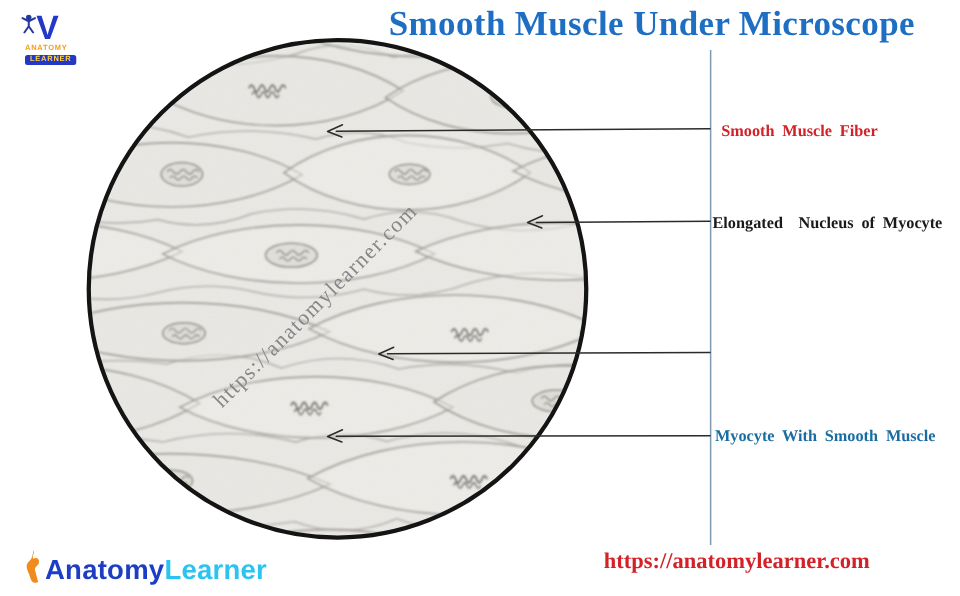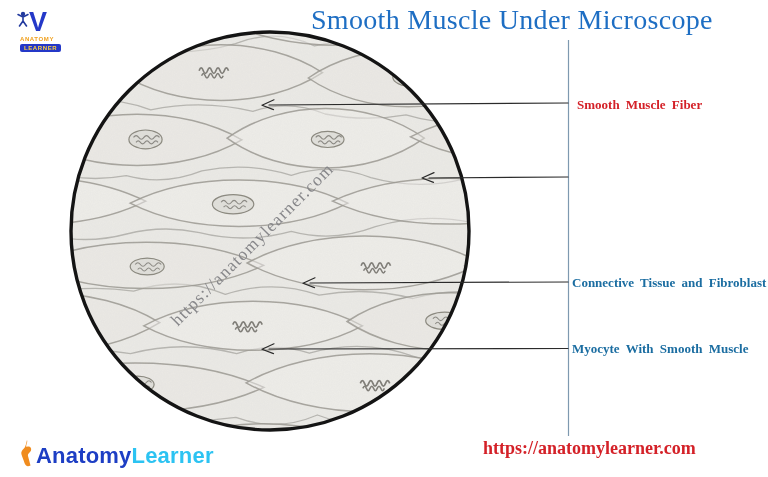--- a/index.html
+++ b/index.html
@@ -1,20 +1,20 @@
 <!DOCTYPE html>
 <html><head>
 <meta charset="utf-8">
 <style>
   html,body{margin:0;padding:0;background:#ffffff;}
   .page{position:relative;width:768px;height:477px;background:#fff;overflow:hidden;
         font-family:"Liberation Serif",serif;}
 
   
-  .title{position:absolute;left:311px;top:4px;font-size:28px;font-weight:normal;
+  .title{position:absolute;left:311px;top:4px;font-size:28px;font-weight:bold;
          letter-spacing:.3px;white-space:pre;}
 
   
   .toplogo{position:absolute;left:16px;top:11px;width:52px;height:46px;font-family:"Liberation Sans",sans-serif;}
   .toplogo .vchar{position:absolute;left:13px;top:-4px;font-size:27px;font-weight:bold;color:#2438c8;}
   .toplogo .anatomy{position:absolute;left:4px;top:25px;font-size:6px;font-weight:bold;color:#f0a01e;letter-spacing:.6px;}
   .toplogo .learner{position:absolute;left:4px;top:33px;font-size:6px;font-weight:bold;color:#ffd23d;
                     background:#2438c8;padding:1px 4px;border-radius:2px;letter-spacing:.6px;}
 
   
@@ -177,21 +177,21 @@
     <path id="axisline" d="M568.5 40 V 436" fill="none" stroke-width="1.2" stroke="#7e99b0"></path>
     <g id="arrowgroup" fill="none" stroke-width="1.2" stroke-linecap="round" stroke="#2b2b2b">
       <path d="M568 103 L269 105 M262 105.2 L274 99.8 M262 105.2 L273.5 109.6"></path>
       <path d="M568 177 L429 178 M422 178 L434 172.6 M422 178 L433.5 182.4"></path>
       <path d="M568 282 L310 283 M303 283.2 L315 277.8 M303 283.2 L314.5 287.6"></path>
       <path d="M568 348.5 L269 349 M262 349.2 L274 343.8 M262 349.2 L273.5 353.6"></path>
     </g>
   </svg>
 
   <div class="lbl lbl1" style="color: rgb(212, 33, 40);">Smooth Muscle Fiber</div>
-  <div class="lbl lbl3" style="color: rgb(27, 109, 161);">Connective Tissue and Fibroblast</div>
+  <div class="lbl lbl2" style="color: rgb(26, 26, 26);">Elongated  Nucleus of Myocyte</div>
   <div class="lbl lbl4" style="color: rgb(27, 109, 161);">Myocyte With Smooth Muscle</div>
 
   <div class="brand">
     <svg class="fig" width="17" height="28" viewBox="0 0 17 28">
       <path d="M9 0 C10 3 7.5 4.5 8.5 7 C11.5 5.5 14 7.5 13 10.5 C12.3 12.5 9.5 13.5 10 16 L12.5 25.5 C9.5 27 7.5 26 6.5 23 C5.5 19.5 4.5 18 3.5 14.5 C2.5 10.5 6 9 7 7 C7.8 5.2 8.3 3 9 0 Z" fill="#f08c1e"></path>
     </svg>
     <span class="a" style="color: rgb(29, 62, 196);">Anatomy</span>
       <span class="l" style="color: rgb(44, 195, 242);">Learner</span>
   </div>
 

